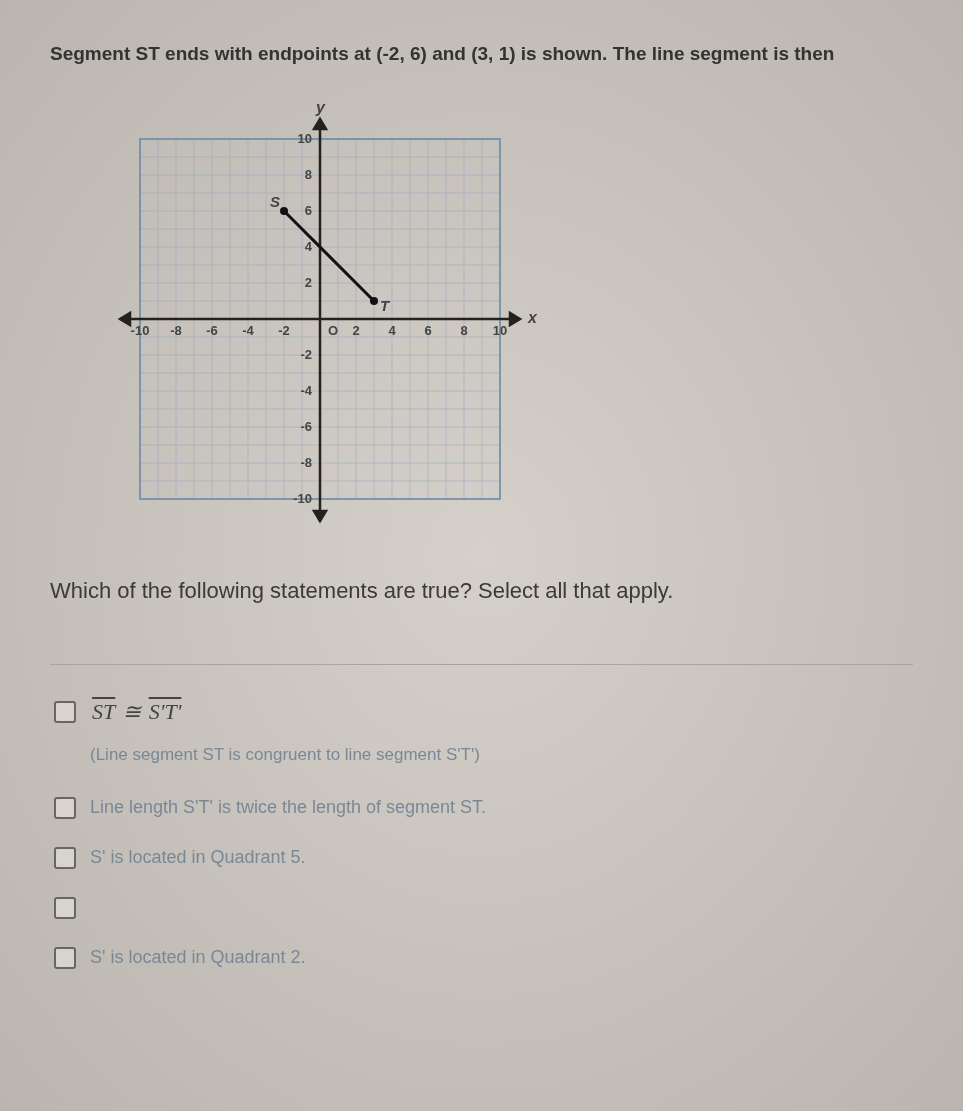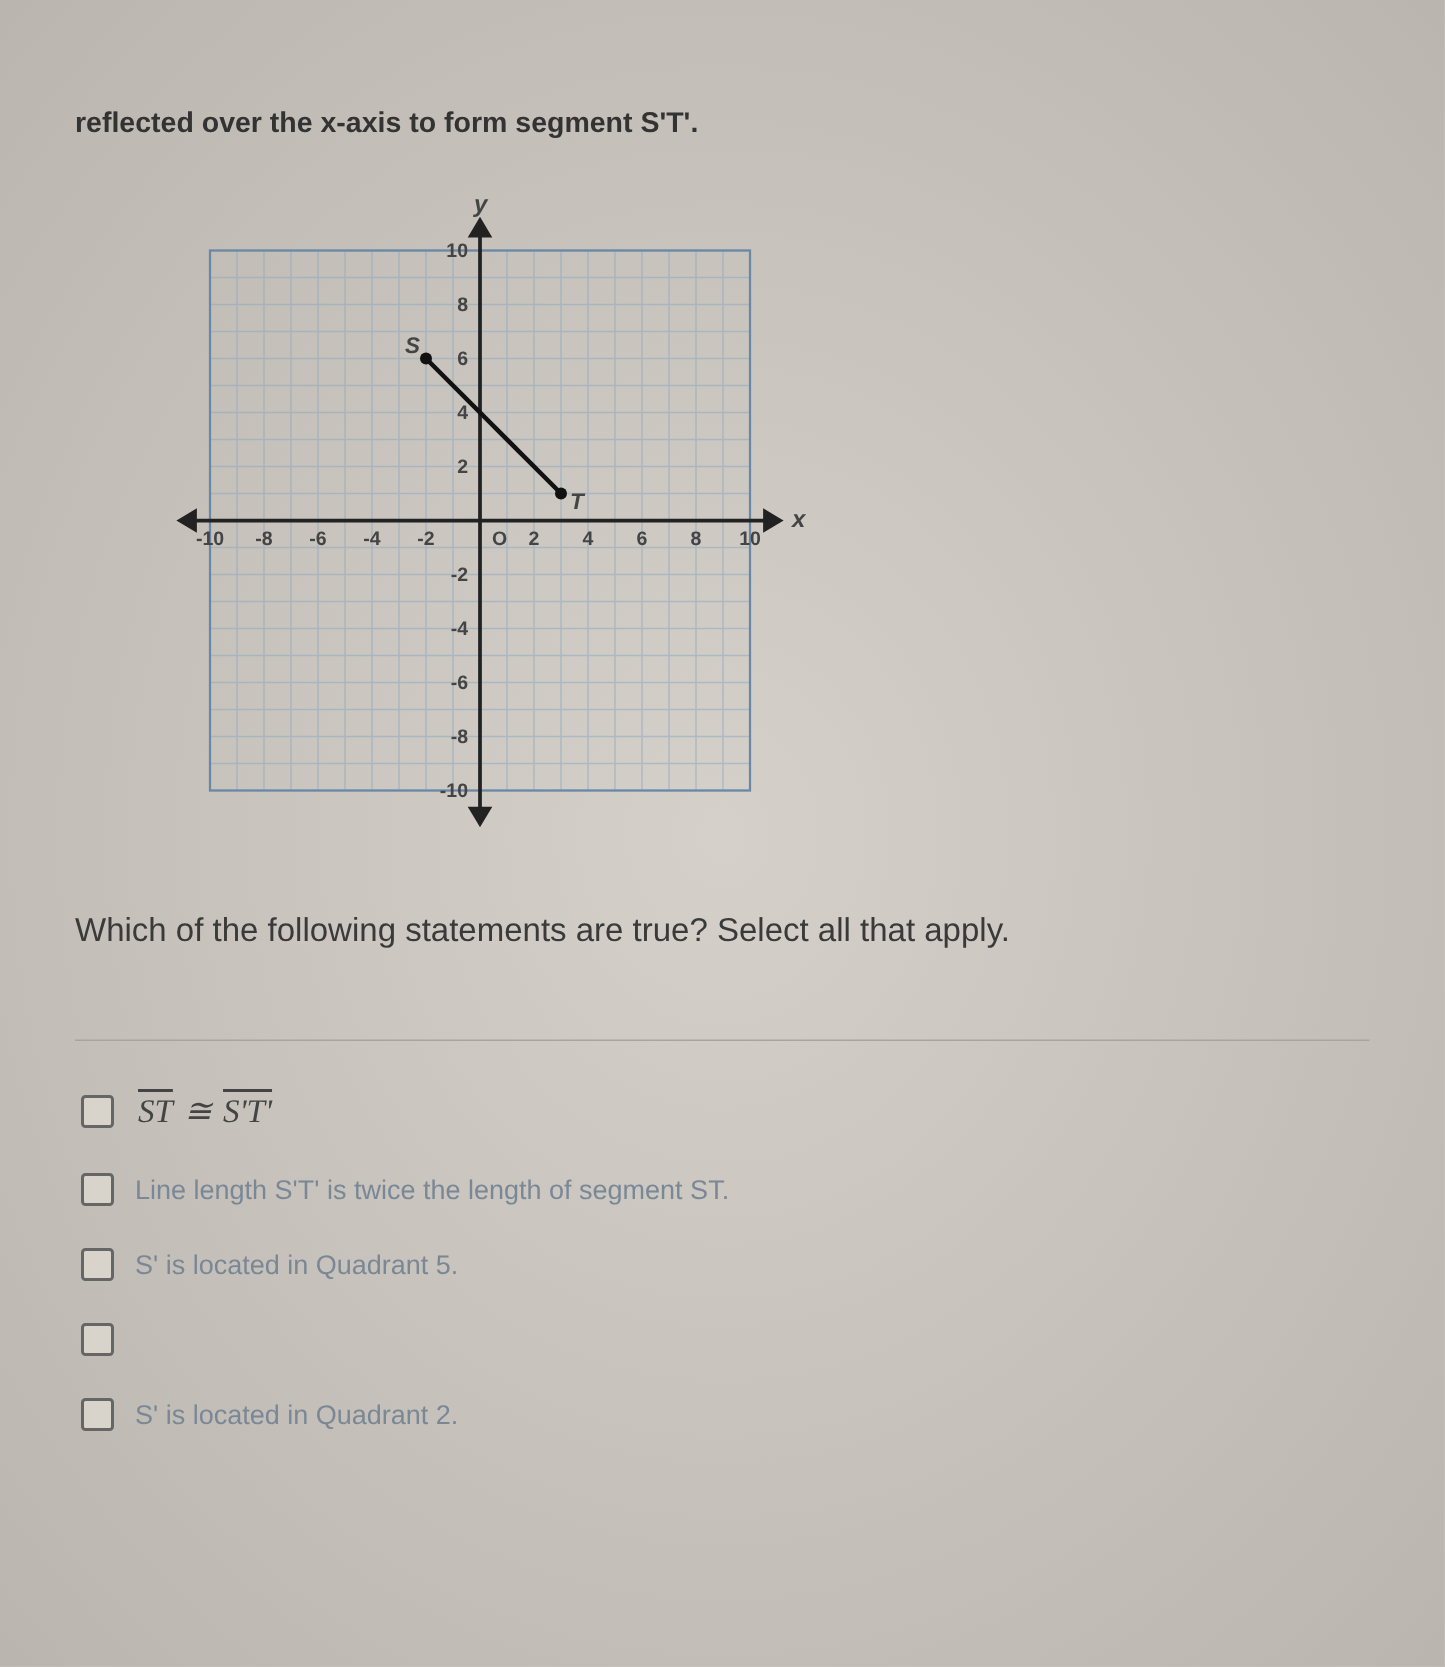--- a/index.html
+++ b/index.html
@@ -73,22 +73,21 @@
   svg text {
     font-family: Arial, sans-serif;
     font-weight: bold;
     fill: #444;
   }
 </style>
 </head>
 <body>
 
 <div class="question-text">
-  <br>
-  <span>reflected over the x-axis to form segment S'T'.</span>
+  <span>Segment ST ends with endpoints at (-2, 6) and (3, 1) is shown. The line segment is then</span><br>
 </div>
 
 <div class="graph-wrap">
 <svg width="480" height="460" viewBox="0 0 480 460">
 
   <g>
 
     <g stroke="#8fa8c0" stroke-width="1" opacity="0.55">
       <line x1="50" y1="50" x2="410" y2="50"></line>
       <line x1="50" y1="68" x2="410" y2="68"></line>
@@ -192,20 +191,21 @@
 <hr class="sep">
 
 <div class="options">
 
   <div class="option-row first-math">
     <span class="checkbox"></span>
     <span>
       <span class="overline">ST</span><span> ≅ </span><span class="overline">S'T'</span>
     </span>
   </div>
+  <div class="explain faded">(Line segment ST is congruent to line segment S'T')</div>
 
   <div class="option-row faded">
     <span class="checkbox"></span>
     <span>Line length S'T' is twice the length of segment ST.</span>
   </div>
 
   <div class="option-row faded">
     <span class="checkbox"></span>
     <span>S' is located in Quadrant 5.</span>
   </div>

